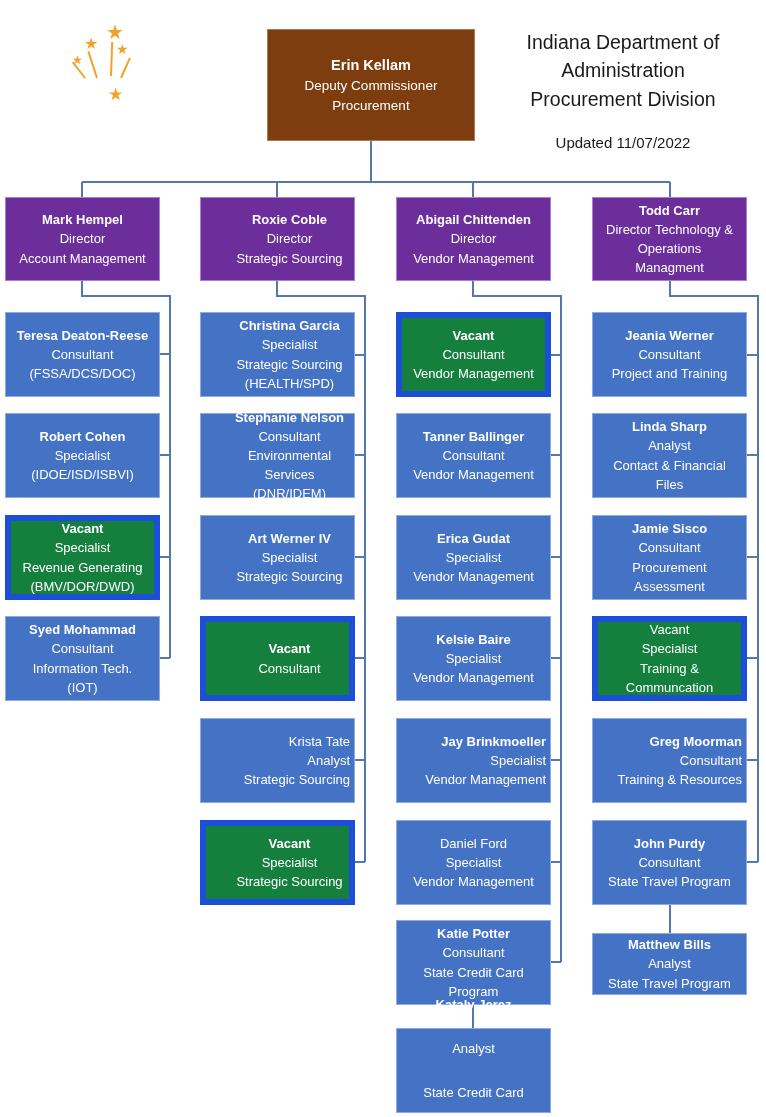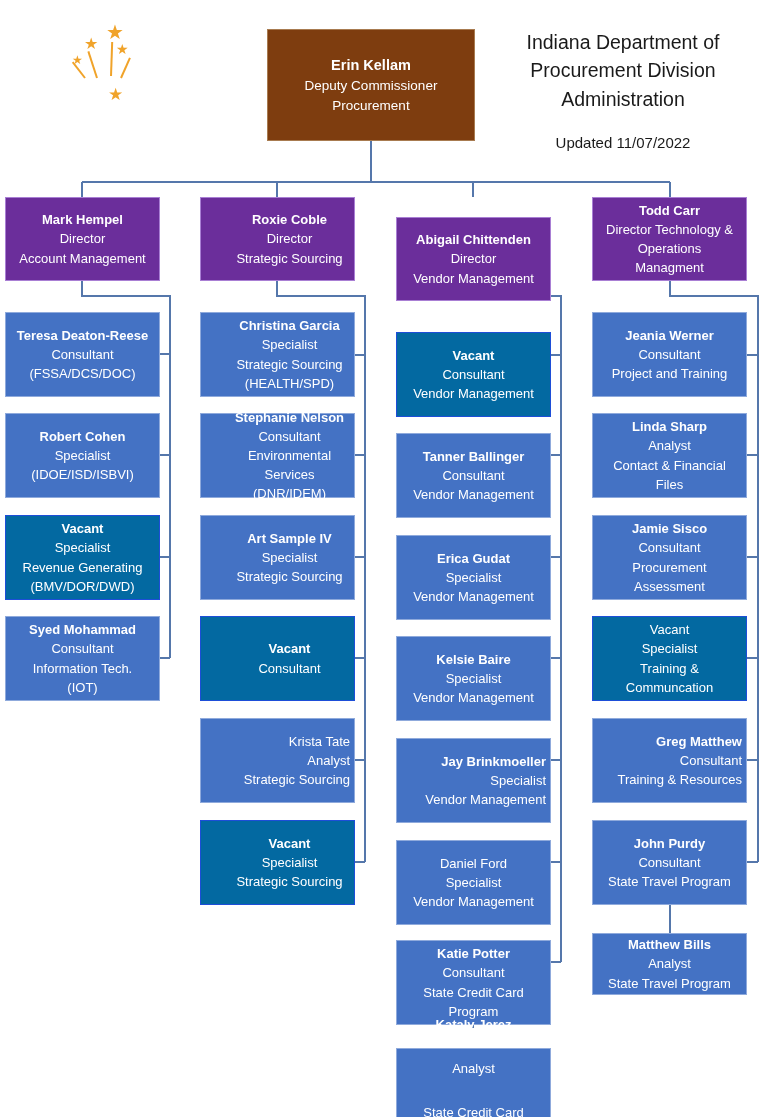--- a/index.html
+++ b/index.html
@@ -9,28 +9,28 @@
   }
   
   #connectors{position:absolute;left:0;top:0;width:766px;height:1117px;}
   
   .box{
     position:absolute;width:155px;height:85px;box-sizing:border-box;
     display:flex;flex-direction:column;justify-content:center;align-items:center;
     text-align:center;color:#ffffff;font-size:13px;line-height:1.47;padding:2px 4px;
   }
   .blue  {background:#4472C4;border:1px solid #8FAADC;}
-  .green {background:#0369a1;border:1px solid #1d4ed8;text-align:center;}
+  .green {background:#15803d;border:6px solid #1d4ed8;text-align:center;}
   .purple{background:#6B2E9B;border:1px solid #A97FD4;}
   .brown {background:#7E3D0F;border:1px solid #A87B50;}
   .bname{font-weight:bold;}
   .bname.nb{font-weight:normal;}
   .dirbox{top:197px;height:84px;}
   
-  .c1{left:5px;}  .c2{left:200px;padding-left:28px;} .c3{left:396px;margin-top:20px;} .c4{left:592px;}
+  .c1{left:5px;}  .c2{left:200px;padding-left:28px;} .c3{left:396px;} .c4{left:592px;}
   
   .r1{top:312px;} .r2{top:413px;} .r3{top:515px;} .r4{top:616px;}
   .r5{top:718px;align-items:flex-end;} .r6{top:820px;} .r7{top:920px;} .r8{top:1028px;gap:25px;}
   .r7b{top:933px;height:62px;}
   
   #rootbox{left:267px;top:29px;width:208px;height:112px;font-size:13.5px;}
   #rootbox .bname{font-size:14.5px;}
   
   #titleblock{
     position:absolute;left:495px;top:28px;width:256px;text-align:center;
@@ -88,22 +88,22 @@
     <div class="ray ry4"></div>
     <div class="star s1">★</div>
     <div class="star s2">★</div>
     <div class="star s3">★</div>
     <div class="star s4">★</div>
     <div class="o-star">★</div>
   </div>
 
   <div id="titleblock">
     <div>Indiana Department of</div>
+    <div>Administration</div>
     <div>Procurement Division</div>
-    <div>Administration</div>
     <div class="updated">Updated 11/07/2022</div>
   </div>
 
   <div class="box brown" id="rootbox">
     <div class="bname">Erin Kellam</div>
     <div>Deputy Commissioner</div>
     <div>Procurement</div>
   </div>
 
   <div class="box purple dirbox c1">
@@ -162,21 +162,21 @@
     <div>Strategic Sourcing</div>
     <div>(HEALTH/SPD)</div>
   </div>
   <div class="box blue c2 r2">
     <div class="bname">Stephanie Nelson</div>
     <div>Consultant</div>
     <div>Environmental Services</div>
     <div>(DNR/IDEM)</div>
   </div>
   <div class="box blue c2 r3">
-    <div class="bname">Art Sample IV</div>
+    <div class="bname">Art Werner IV</div>
     <div>Specialist</div>
     <div>Strategic Sourcing</div>
 
   </div>
   <div class="box green c2 r4">
     <div class="bname">Vacant</div>
     <div>Consultant</div>
 
   </div>
   <div class="box blue c2 r5">
@@ -259,21 +259,21 @@
     <div>Procurement</div>
     <div>Assessment</div>
   </div>
   <div class="box green c4 r4">
     <div class="bname nb">Vacant</div>
     <div>Specialist</div>
     <div>Training &amp;</div>
     <div>Communcation</div>
   </div>
   <div class="box blue c4 r5">
-    <div class="bname">Greg Matthew</div>
+    <div class="bname">Greg Moorman</div>
     <div>Consultant</div>
     <div>Training &amp; Resources</div>
 
   </div>
   <div class="box blue c4 r6">
     <div class="bname">John Purdy</div>
     <div>Consultant</div>
     <div>State Travel Program</div>
 
   </div>

